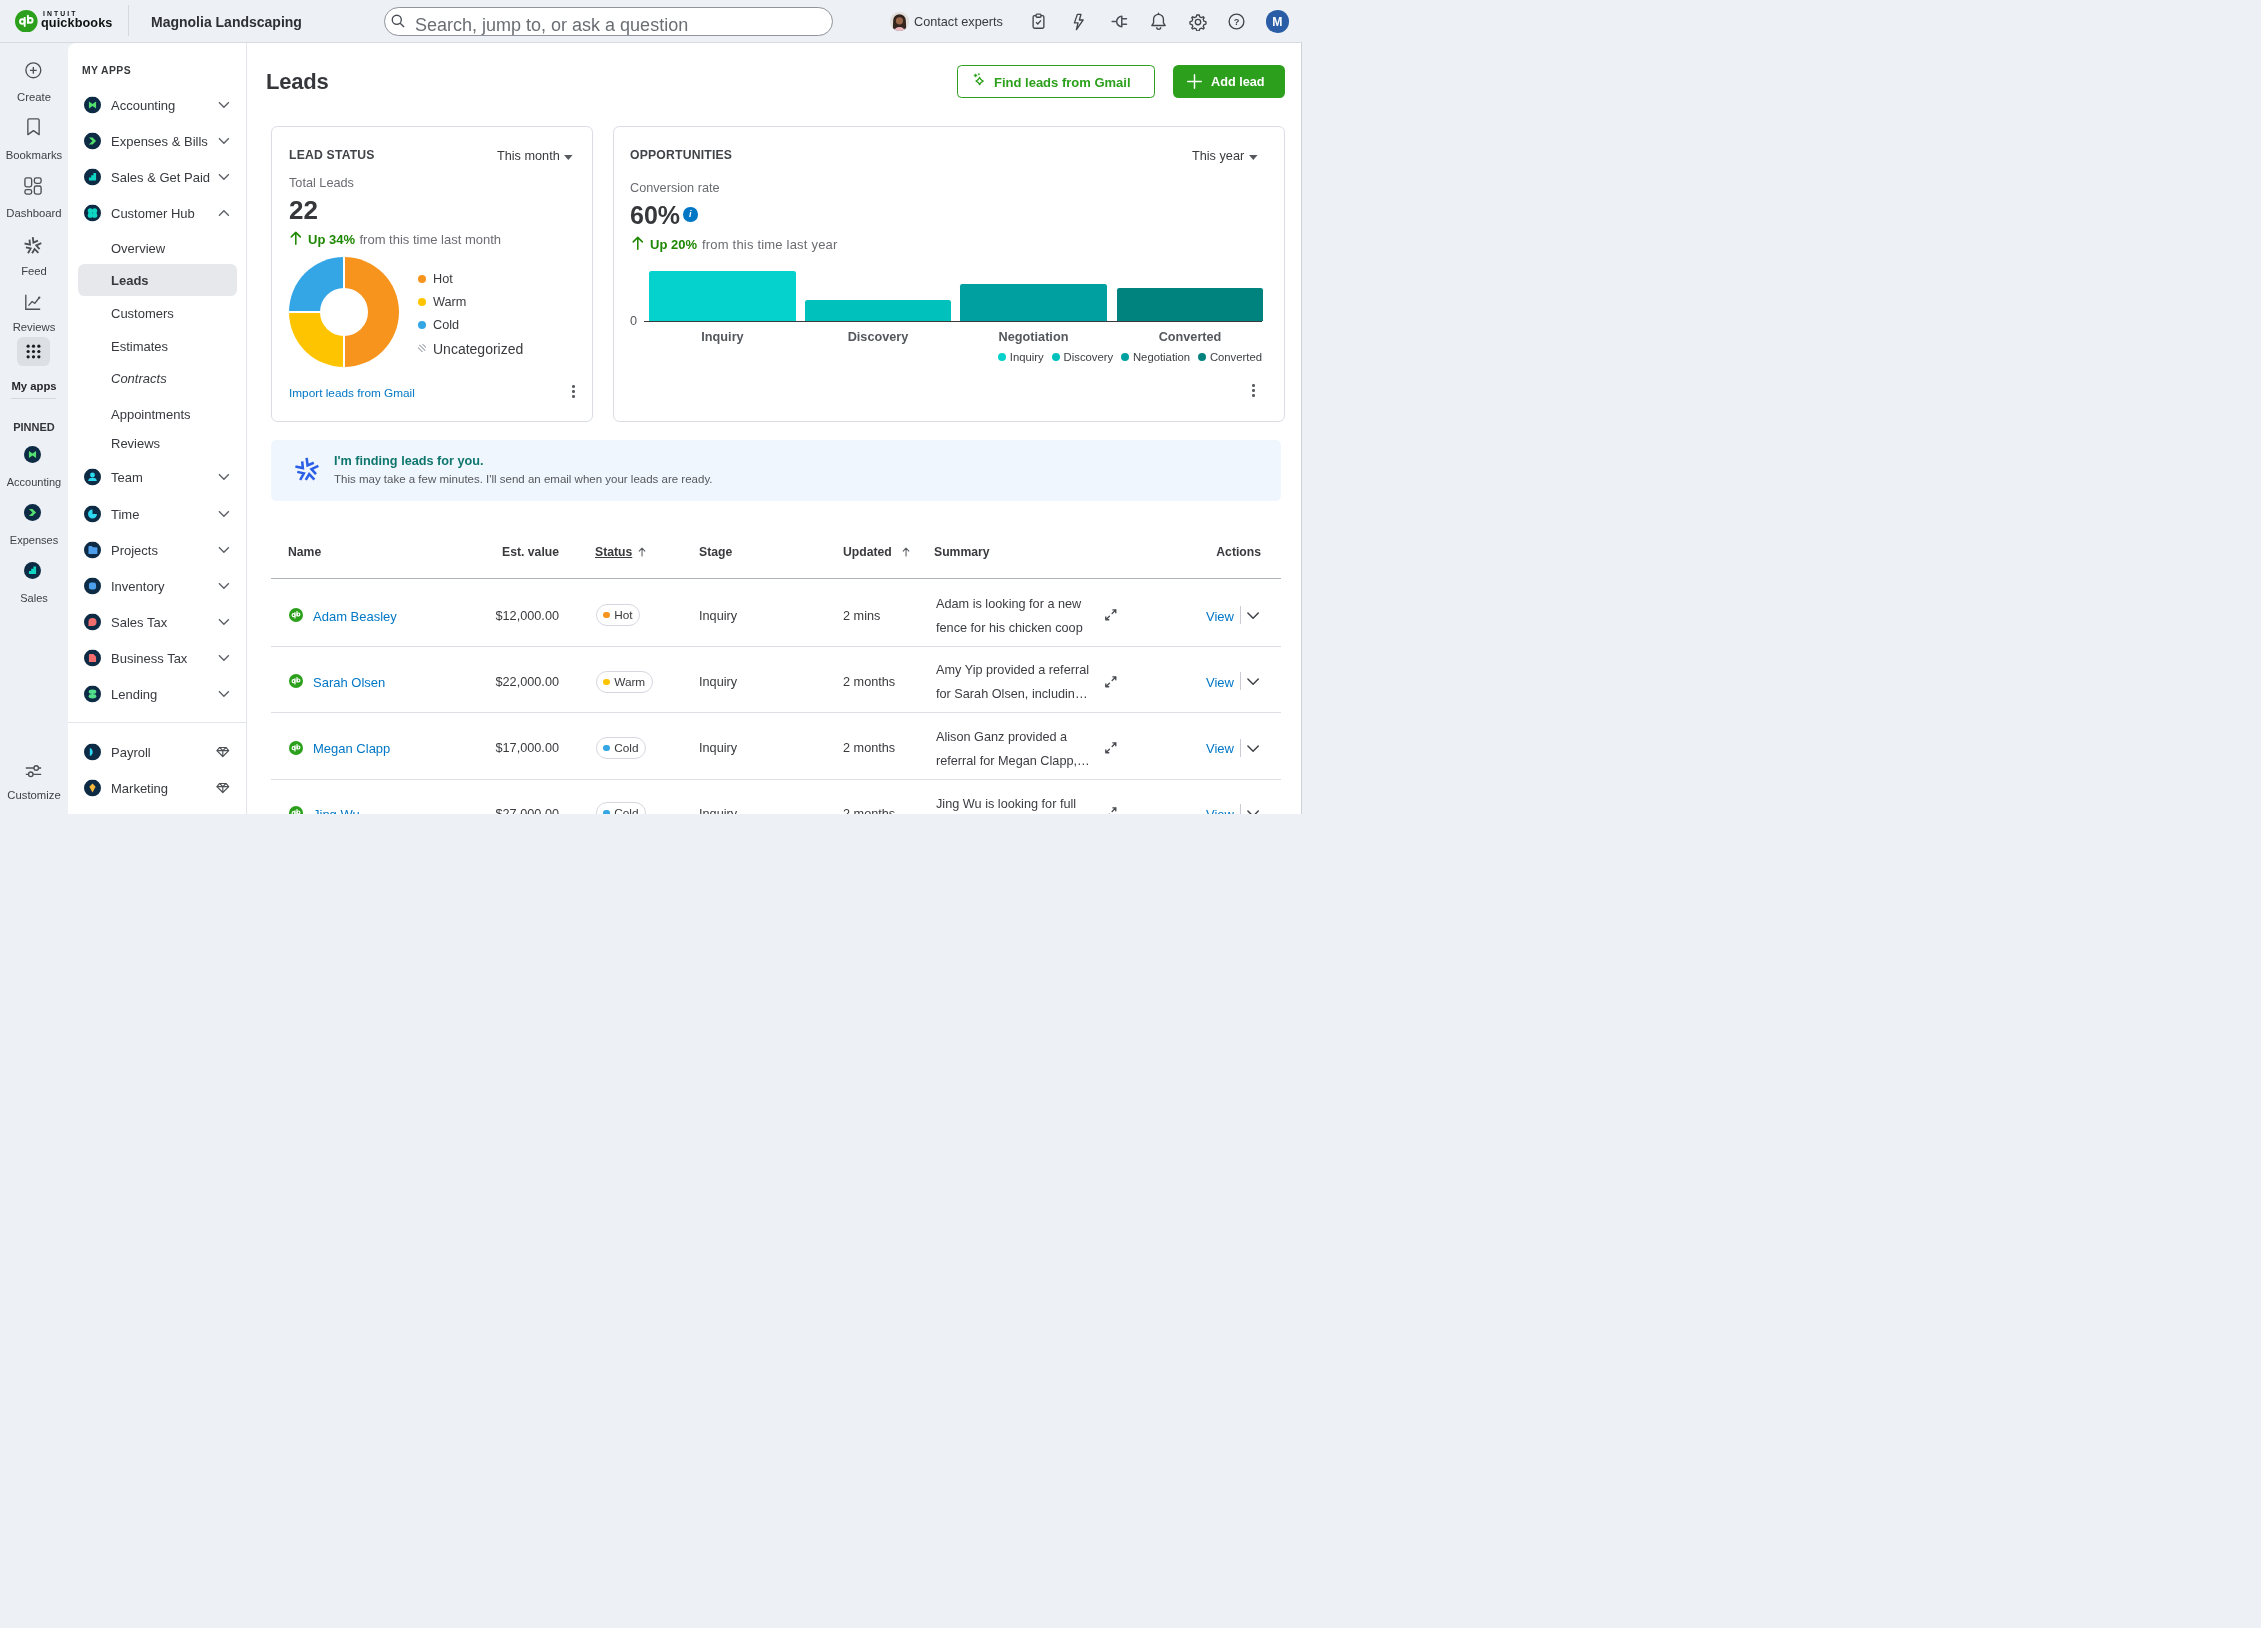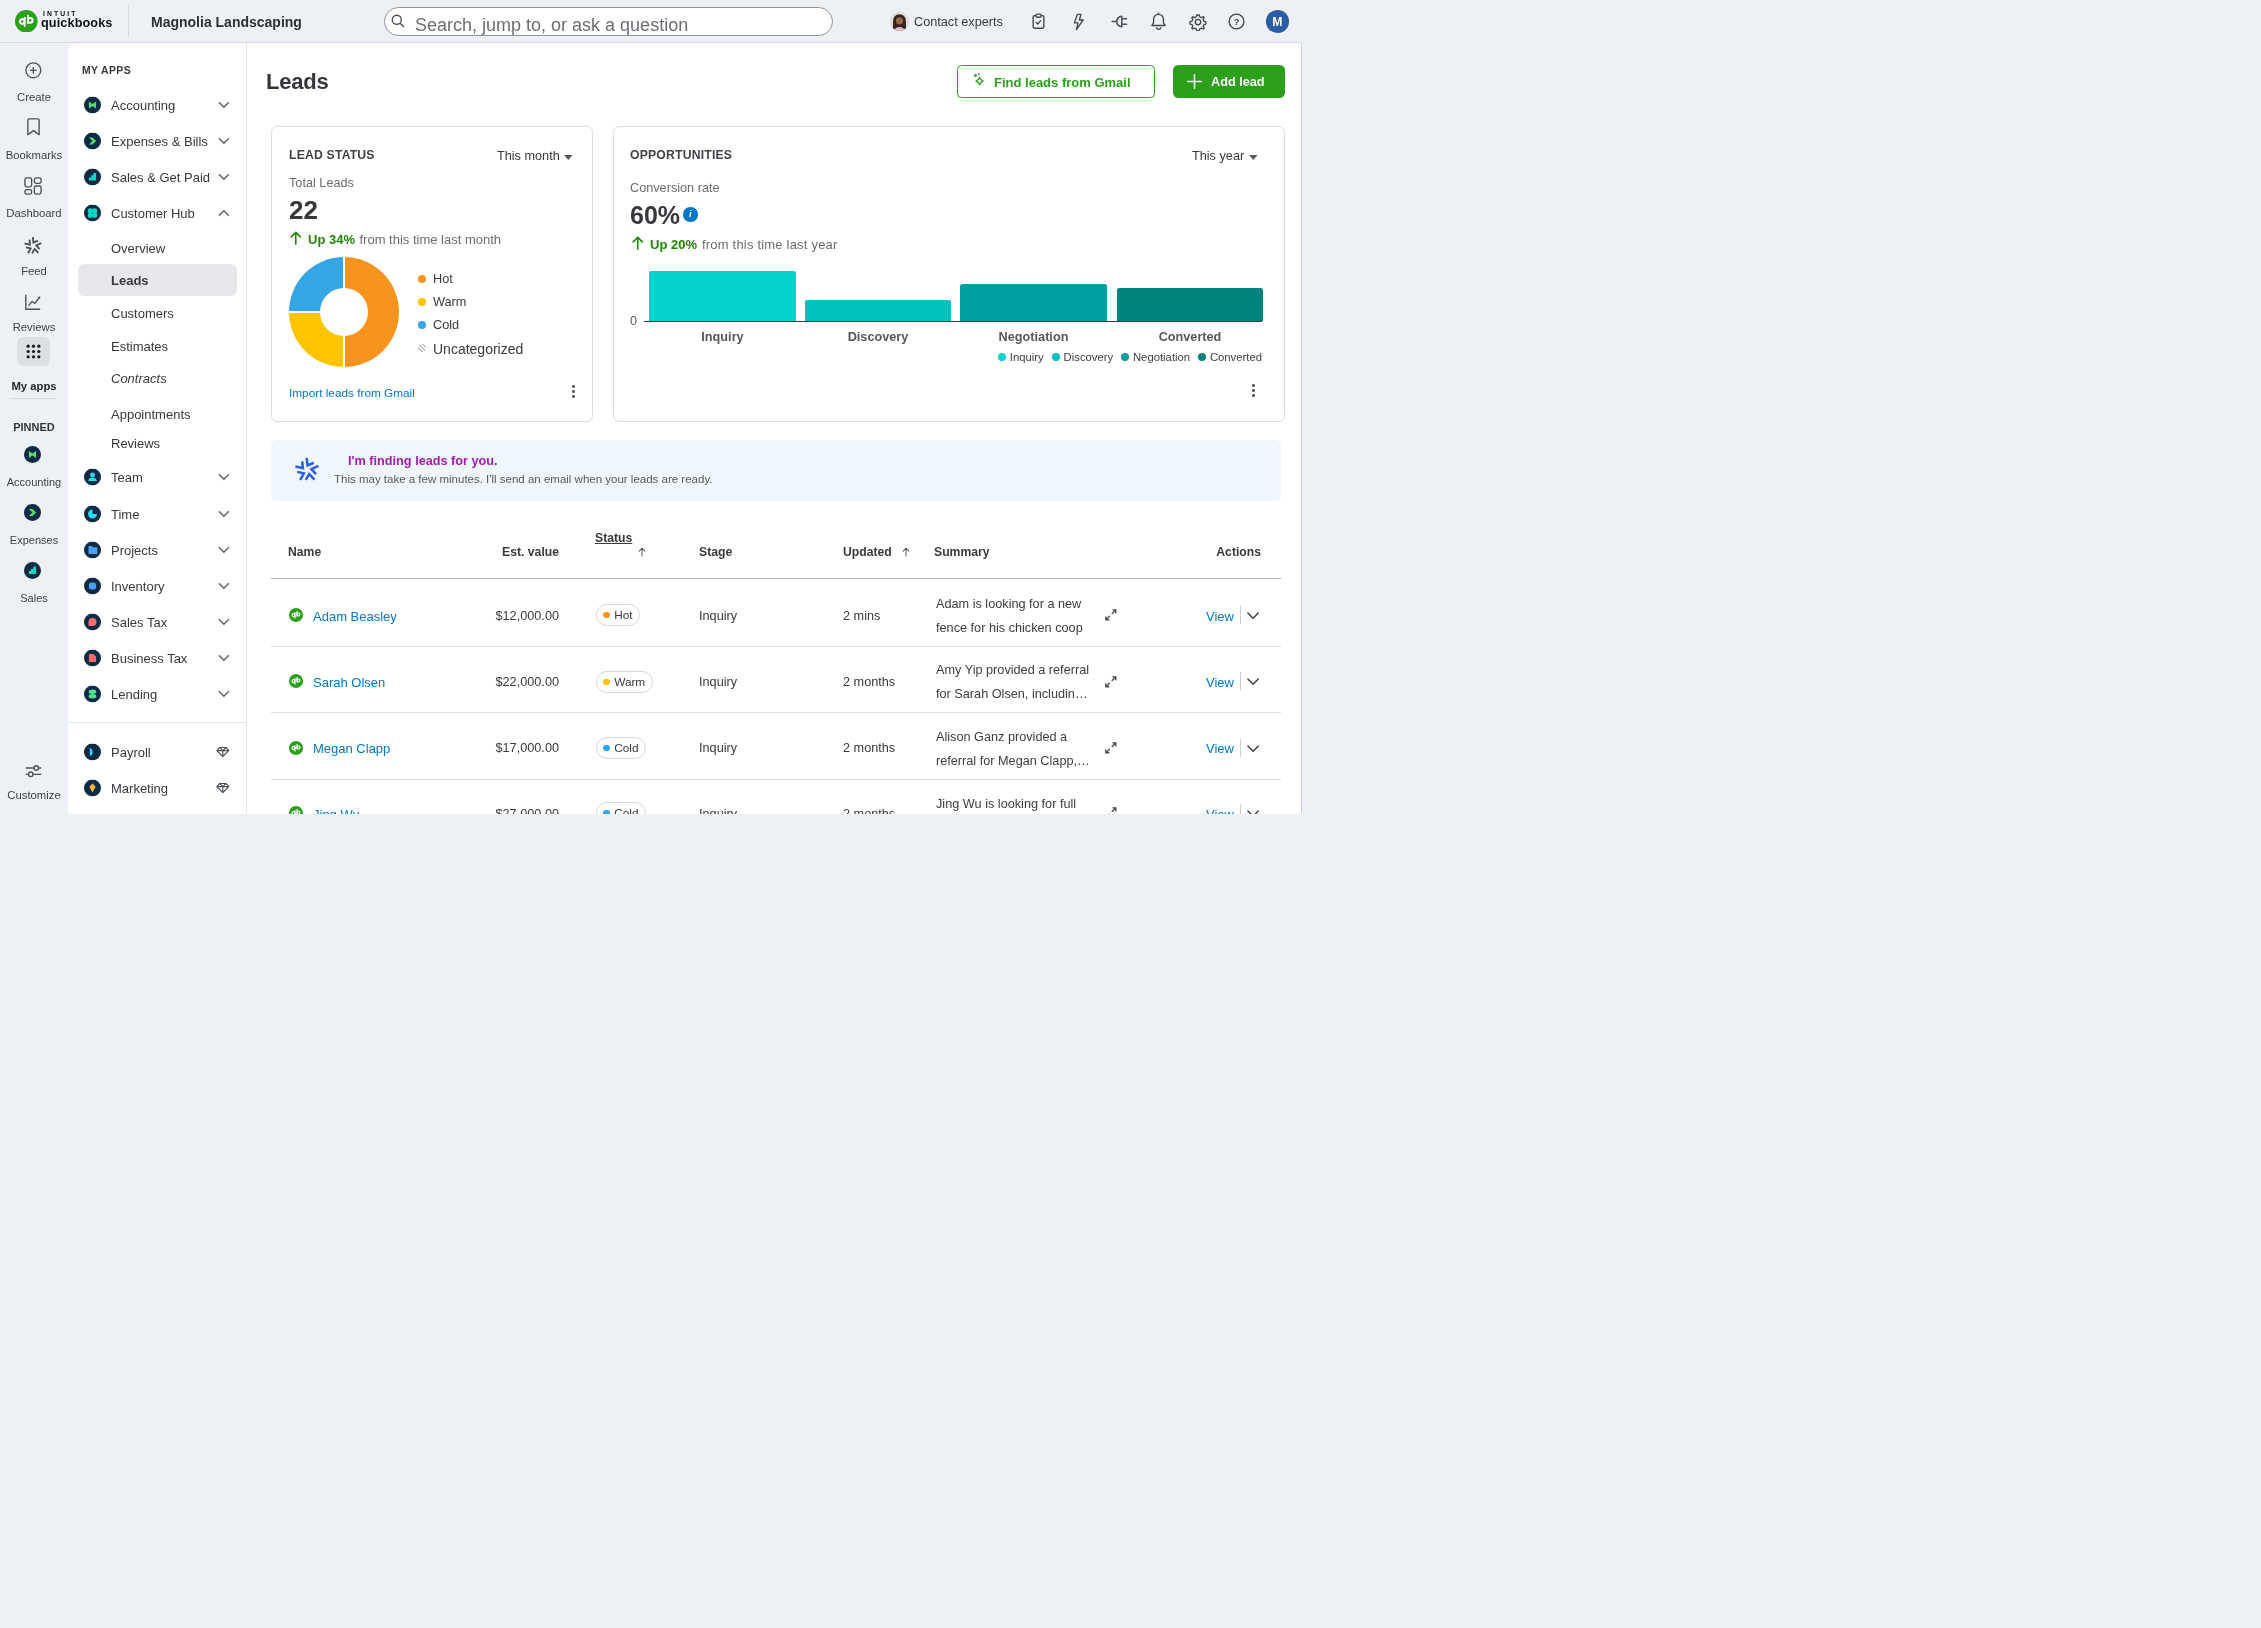--- a/index.html
+++ b/index.html
@@ -462,26 +462,26 @@
     <g transform="rotate(148)">
         <path d="M-2.5,-25 L0.5,-9.5 L13,-16"></path>
       </g>
     <g transform="rotate(220)">
         <path d="M-2.5,-25 L0.5,-9.5 L13,-16"></path>
       </g>
     <g transform="rotate(292)">
         <path d="M-2.5,-25 L0.5,-9.5 L13,-16"></path>
       </g>
   </svg>
-  <div class="abs" style="left:334px;top:454px;font-size:12.7px;font-weight:bold;color:#a21caf;margin-left:14px;">I'm finding leads for you.</div>
+  <div class="abs" style="left:334px;top:454px;font-size:12.7px;font-weight:bold;color:#0f766e;">I'm finding leads for you.</div>
   <div class="abs" style="left:334px;top:473px;font-size:11.5px;color:#55585D;">This may take a few minutes. I'll send an email when your leads are ready.</div>
 
   <div class="th" style="left:288px;top:545px;">Name</div>
   <div class="th" style="left:496px;top:545px;width:63px;text-align:right;">Est. value</div>
-  <div class="th" style="left:595px;top:531px;text-decoration:underline;">Status</div>
+  <div class="th" style="left:595px;top:545px;text-decoration:underline;">Status</div>
   <svg class="abs" style="left:638px;top:547px" width="8.1" height="10" viewBox="0 0 20 24" fill="none" stroke="#54575C" stroke-width="2.5" stroke-linecap="round" stroke-linejoin="round">
       <path d="M10 22 V3 M3 10 L10 2.5 l7 7.5"></path>
     </svg>
   <div class="th" style="left:699px;top:545px;">Stage</div>
   <div class="th" style="left:843px;top:545px;">Updated</div>
   <svg class="abs" style="left:902px;top:547px" width="8.1" height="10" viewBox="0 0 20 24" fill="none" stroke="#54575C" stroke-width="2.5" stroke-linecap="round" stroke-linejoin="round">
       <path d="M10 22 V3 M3 10 L10 2.5 l7 7.5"></path>
     </svg>
   <div class="th" style="left:934px;top:545px;">Summary</div>
   <div class="th" style="left:1198px;top:545px;width:63px;text-align:right;">Actions</div>

